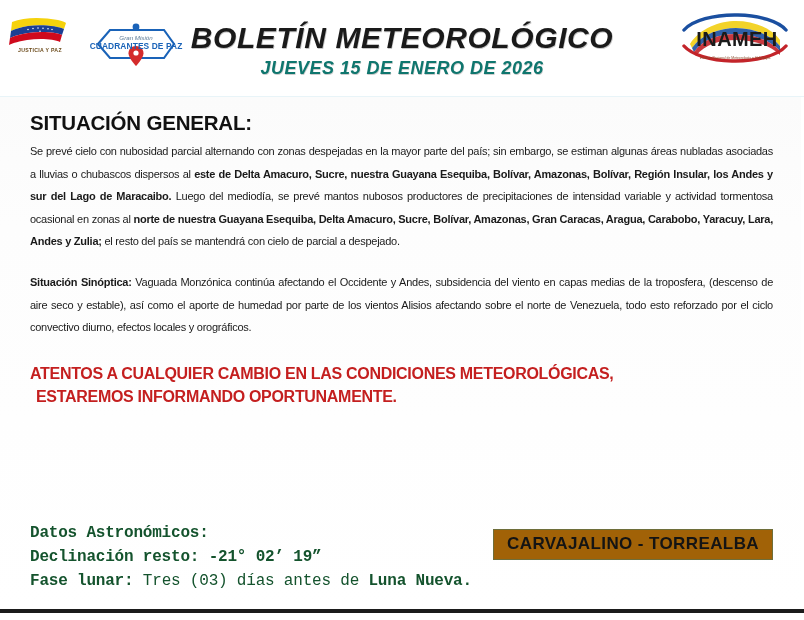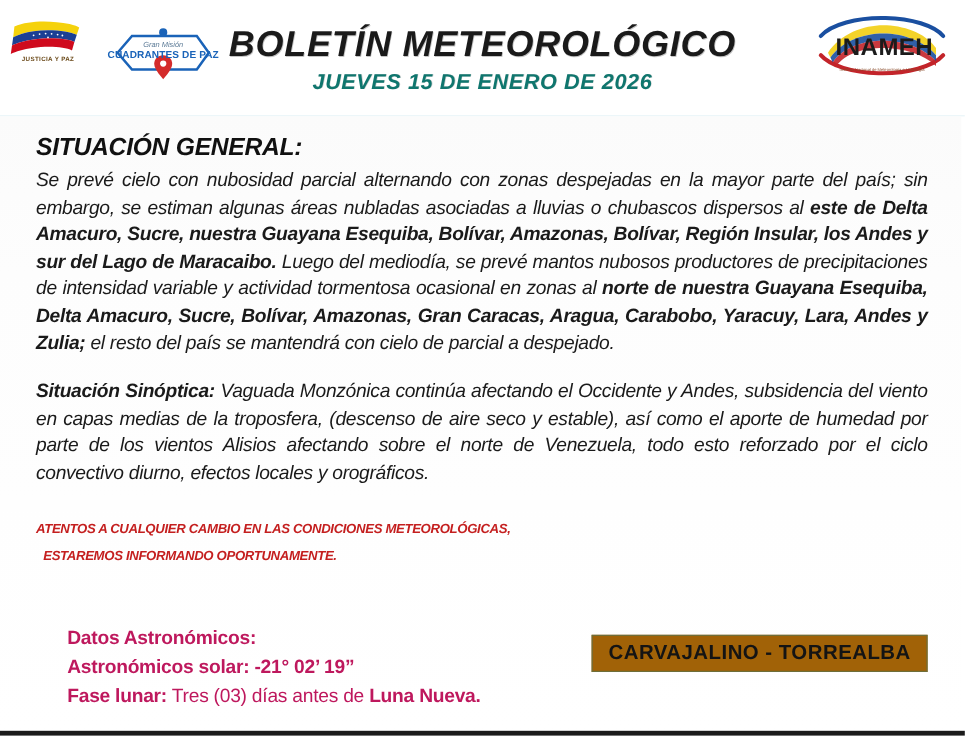--- a/index.html
+++ b/index.html
@@ -91,73 +91,71 @@
   
   #content {
     position: absolute;
     top: 97px;
     left: 0;
     width: 801px;
     height: 516px;
     background: linear-gradient(180deg,#fbfbfb 0%, #fdfdfd 25%, #ffffff 100%);
     box-sizing: border-box;
     padding: 12px 28px 8px 30px;
-    font-style: italic;
   }
 
   h2#situacion-heading {
     font-family: "Liberation Sans", sans-serif;
     font-size: 20.5px;
     font-weight: bold;
     letter-spacing: -0.2px;
     margin: 2px 0 5px 0;
     color: #111111;
   }
 
   .para {
     font-family: "Liberation Sans", sans-serif;
-    font-size: 16px;
+    font-size: 11px;
     line-height: 22.6px;
     color: #1a1a1a;
     text-align: justify;
     margin: 0;
     letter-spacing: -0.25px;
   }
   .para b { font-weight: bold; }
   #para-general { margin-bottom: 18px; }
   #para-sinoptica { margin-bottom: 0; }
 
   #warning-block {
     margin-top: 23px;
     color: #c41f1f;
     font-family: "Liberation Sans", sans-serif;
-    font-size: 11px;
+    font-size: 16px;
     font-weight: bold;
     line-height: 23px;
     letter-spacing: -0.3px;
   }
   #warning-line-2 { padding-left: 6px; }
 
   
   #footer {
     position: absolute;
     left: 0; bottom: 7px;
     width: 804px;
     height: 92px;
   }
   #astro-block {
     position: absolute;
     left: 30px;
     top: 0;
-    font-family: Liberation Sans, sans-serif;
+    font-family: Liberation Mono, monospace;
     font-size: 16px;
     line-height: 24px;
-    color: #be185d;
+    color: #14532d;
     letter-spacing: -0.2px;
-    margin-left: 26px;
   }
   #astro-block .lbl { font-weight: bold; }
   #astro-block .val-bold { font-weight: bold; }
   #astro-block .val { font-weight: normal; }
 
   #signature-box {
     position: absolute;
     right: 31px;
     top: 8px;
     background: #a16207;
@@ -247,21 +245,21 @@
   </div>
 </div>
 
 <div id="footer">
 
   <div id="astro-block">
     <div>
       <span class="lbl">Datos Astronómicos:</span>
     </div>
     <div>
-      <span class="lbl">Astronómicos solar:</span>
+      <span class="lbl">Declinación resto:</span>
       <span class="val-bold">-21° 02’ 19”</span>
     </div>
     <div>
       <span class="lbl">Fase lunar:</span>
       <span class="val">Tres (03) días antes de </span><span class="val-bold">Luna Nueva.</span>
     </div>
   </div>
 
   <div id="signature-box">CARVAJALINO - TORREALBA</div>
 

